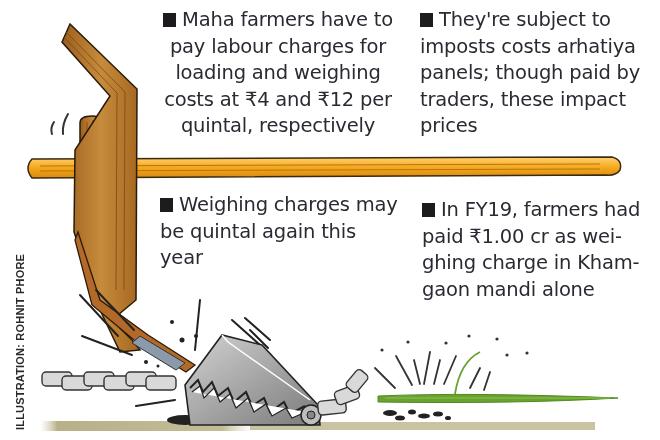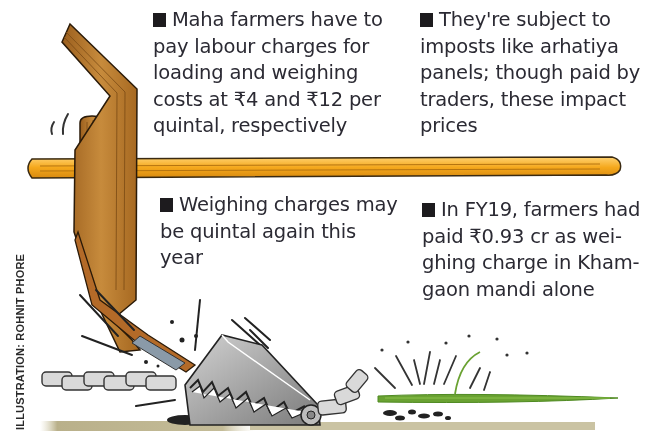--- a/index.html
+++ b/index.html
@@ -28,21 +28,21 @@
       font-family: "DejaVu Sans", sans-serif;
     }
     .note .bullet {
       display: inline-block;
       width: 13px;
       height: 14px;
       background: #1d1b1e;
       margin-right: 6px;
       vertical-align: -1px;
     }
-    .note-1 { left: 153px; top: 7px;  width: 250px; }
+    .note-1 { left: 153px; top: 7px;  width: 250px; text-align: center; }
     .note-2 { left: 420px; top: 7px;  width: 240px; }
     .note-3 { left: 160px; top: 192px; width: 240px; }
     .note-4 { left: 422px; top: 197px; width: 235px; }
     .credit {
       position: absolute;
       left: 14px;
       top: 430px;
       transform-origin: 0 0;
       transform: rotate(-90deg);
       font-family: "Liberation Sans", sans-serif;
@@ -188,24 +188,24 @@
     <ellipse cx="438" cy="414" rx="5" ry="2.5"></ellipse>
     <ellipse cx="448" cy="418" rx="3" ry="2"></ellipse>
   </g>
 </svg>
 
 <div class="note note-1">
   <span class="bullet"></span><span>Maha farmers have to pay labour charges for loading and weighing costs at ₹4 and ₹12 per quintal, respectively</span>
 </div>
 
 <div class="note note-2">
-  <span class="bullet"></span><span>They're subject to imposts like arhatiya panels; though paid by traders, these impact prices</span>
+  <span class="bullet"></span><span>They're subject to imposts costs arhatiya panels; though paid by traders, these impact prices</span>
 </div>
 
 <div class="note note-3">
   <span class="bullet"></span><span>Weighing charges may be quintal again this year</span>
 </div>
 
 <div class="note note-4">
-  <span class="bullet"></span><span>In FY19, farmers had paid ₹0.93 cr as wei-ghing charge in Kham-gaon mandi alone</span>
+  <span class="bullet"></span><span>In FY19, farmers had paid ₹1.00 cr as wei-ghing charge in Kham-gaon mandi alone</span>
 </div>
 
 <div class="credit">ILLUSTRATION: ROHNIT PHORE</div>
 
 </body></html>

